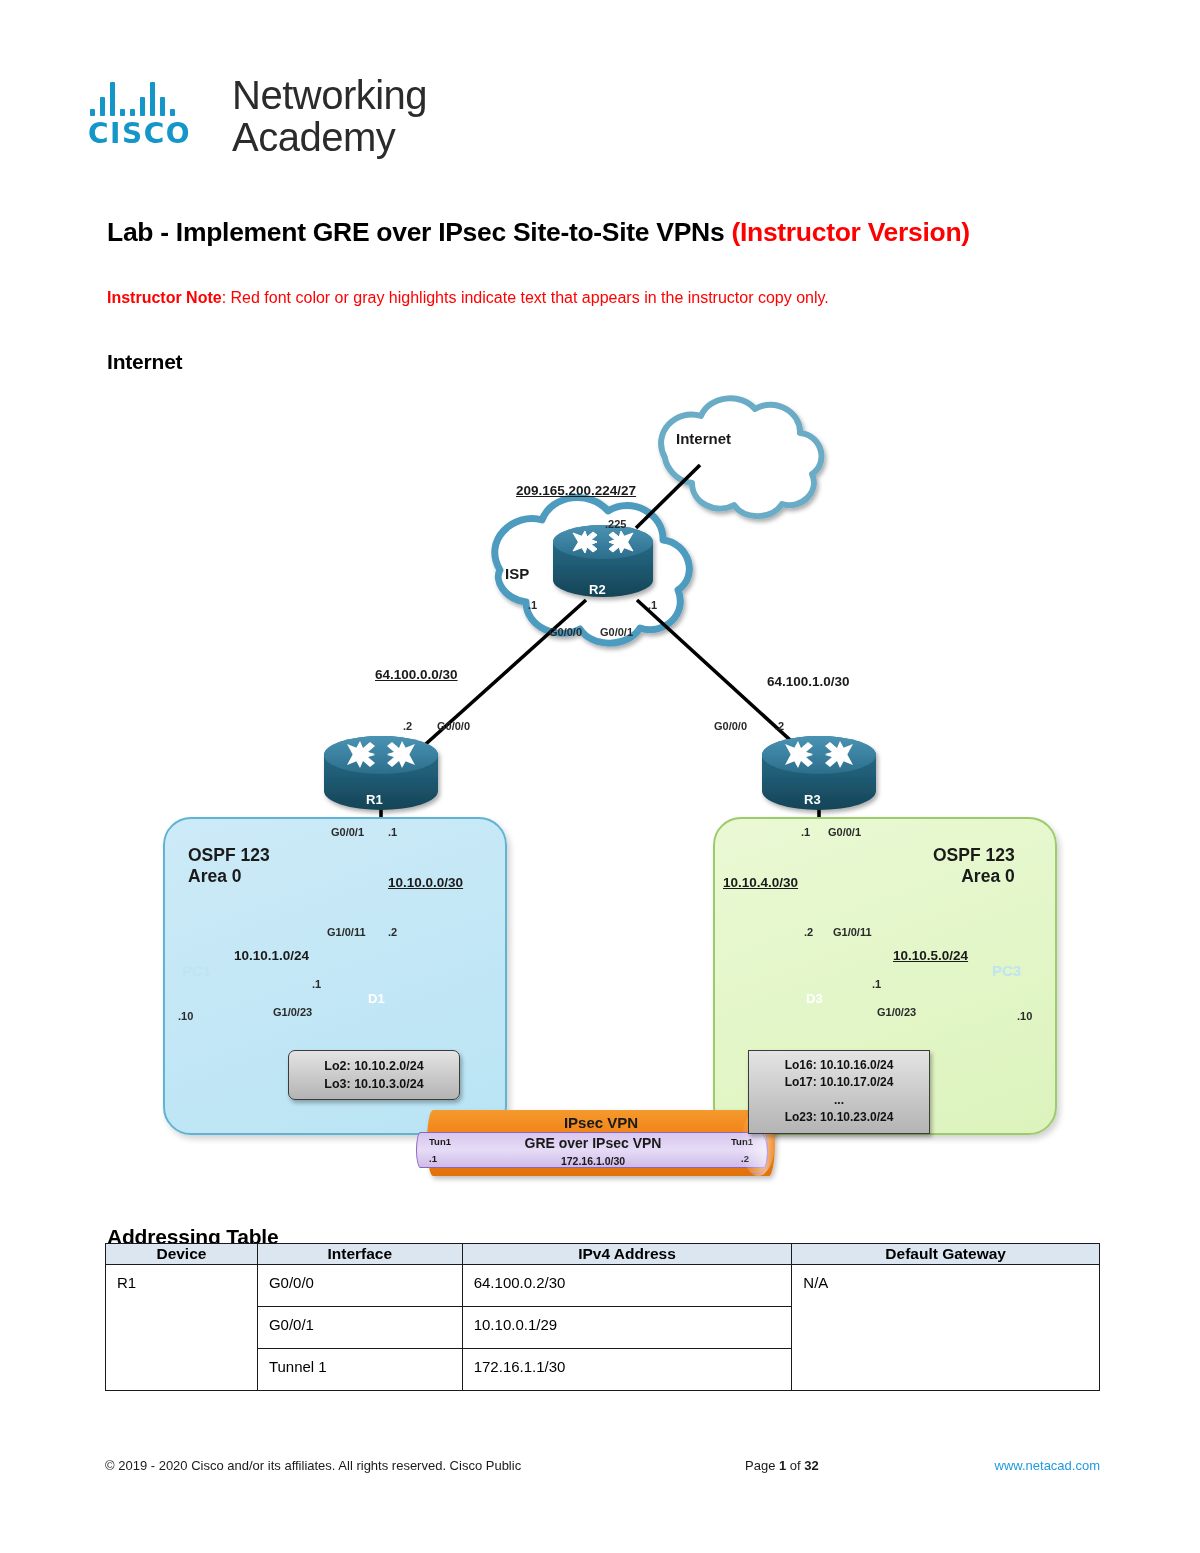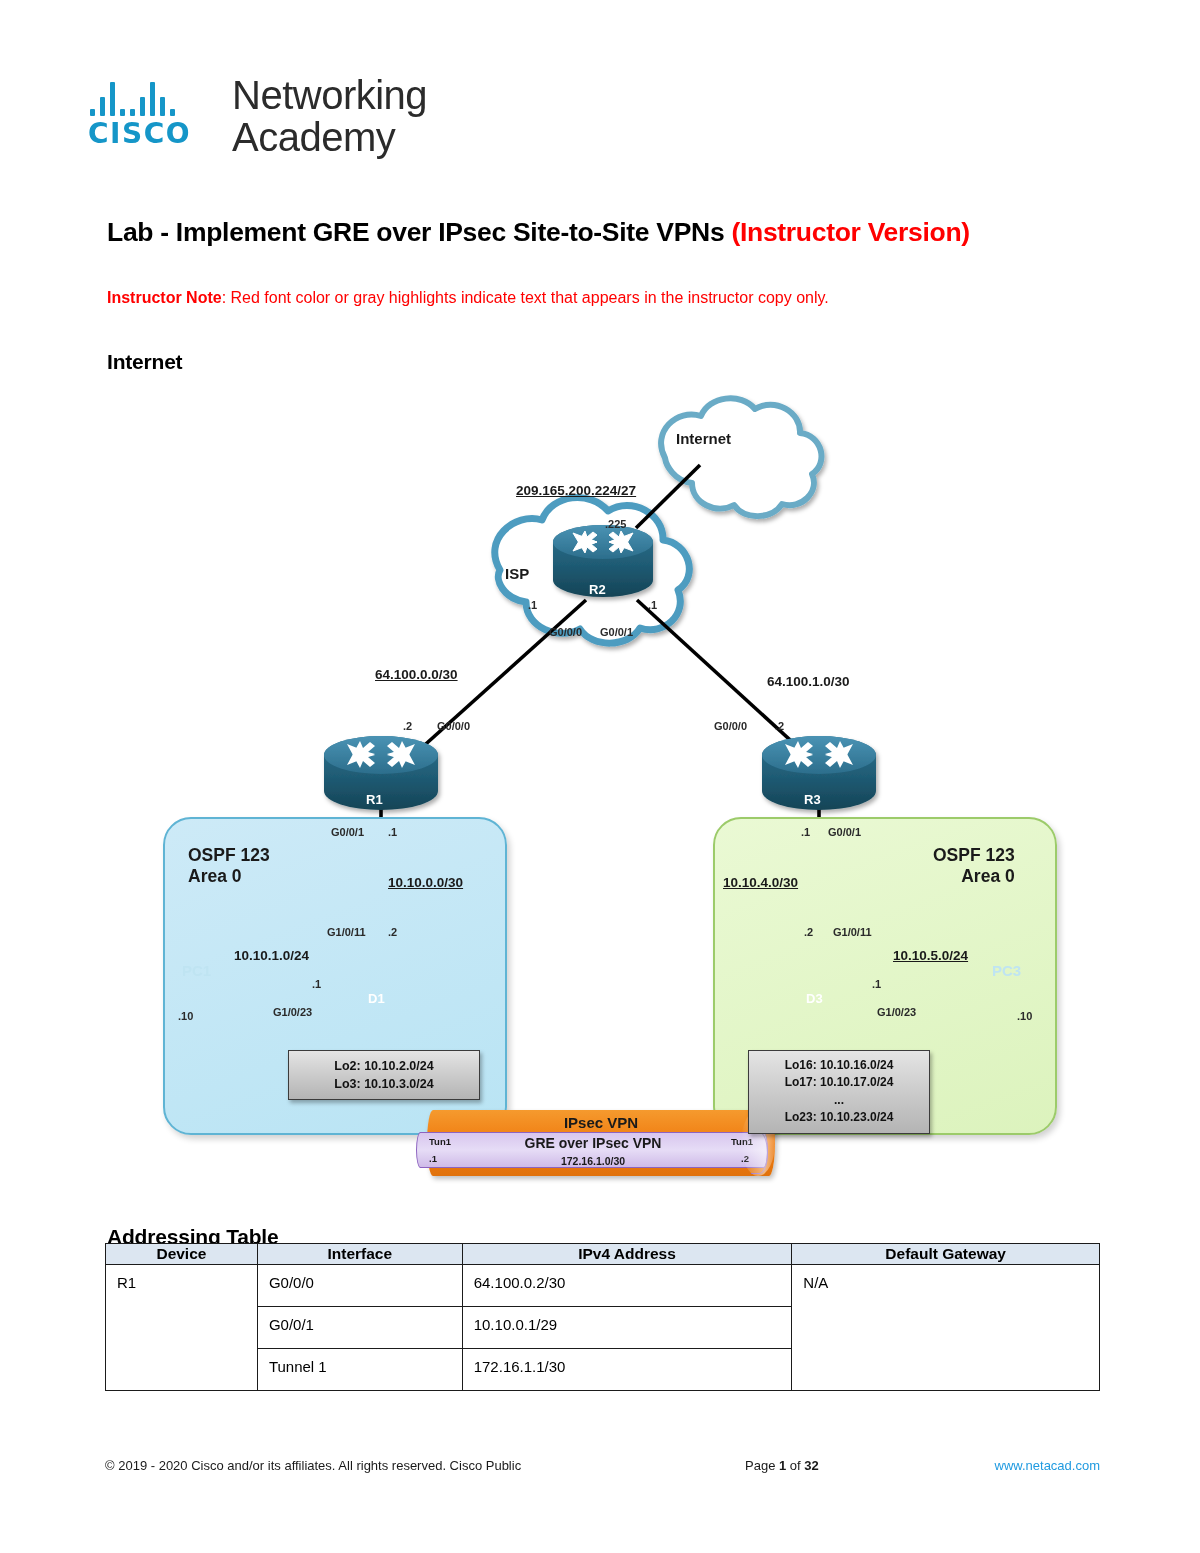--- a/index.html
+++ b/index.html
@@ -416,21 +416,21 @@
 
   <div class="topo-label lbl-area" style="left:188px;top:475px;">
     <span>OSPF 123</span><br>
     <span>Area 0</span>
   </div>
   <div class="topo-label lbl-area" style="left:933px;top:475px;text-align:right;">
     <span>OSPF 123</span><br>
     <span>Area 0</span>
   </div>
 
-  <div class="callout" id="callout-d1" style="left:288px;top:680px;width:192px;white-space:pre-line;">Lo2: 10.10.2.0/24
+  <div class="callout" id="callout-d1" style="left:288px;top:680px;width:172px;white-space:pre-line;border-radius:7px;">Lo2: 10.10.2.0/24
 Lo3: 10.10.3.0/24</div>
   <div class="callout" id="callout-d3" style="left:748px;top:680px;width:182px;white-space:pre-line;font-size:12px;">Lo16: 10.10.16.0/24
 Lo17: 10.10.17.0/24
 ...
 Lo23: 10.10.23.0/24</div>
 </div>
 
 <h2 id="addressing-heading">Addressing Table</h2>
 
 <table id="addr-table">

